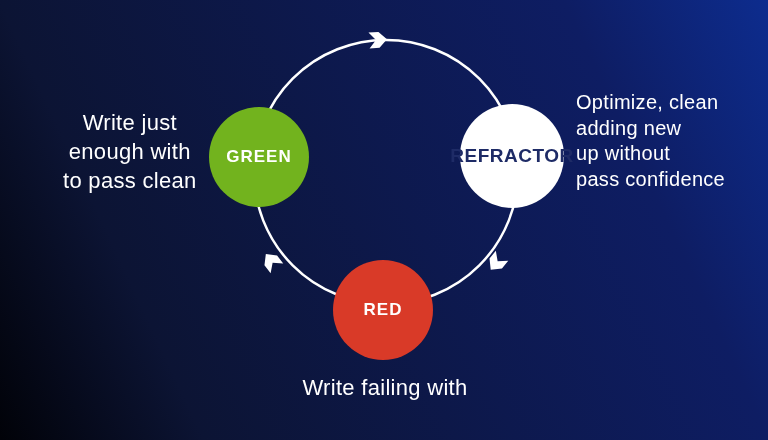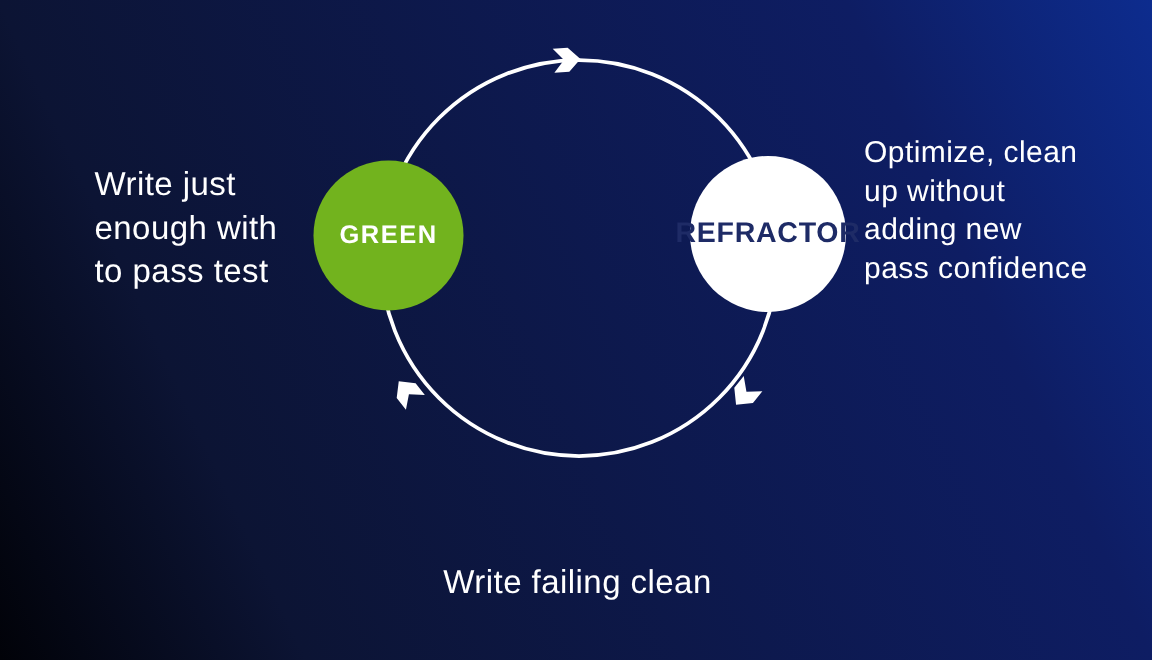--- a/index.html
+++ b/index.html
@@ -74,20 +74,21 @@
     position: absolute;
     color: #ffffff;
     font-weight: 500;
     letter-spacing: 0.3px;
   }
   .ann-left {
     left: 63px;
     top: 108px;
     font-size: 22px;
     line-height: 29px;
+    text-align: center;
   }
   .ann-right {
     left: 576px;
     top: 90px;
     font-size: 20px;
     line-height: 25.5px;
   }
   .ann-bottom {
     left: 260px;
     top: 374px;
@@ -110,31 +111,34 @@
   </svg>
 
   <div class="node node-green">
     <span>GREEN</span>
   </div>
 
   <div class="node node-refractor">
     <span>REFRACTOR</span>
   </div>
 
+  <div class="node node-red">
+    <span>RED</span>
+  </div>
 
   <div class="ann ann-left">
     <div>Write just</div>
     <div>enough with</div>
-    <div>to pass test</div>
+    <div>to pass clean</div>
   </div>
 
   <div class="ann ann-right">
     <div>Optimize, clean</div>
+    <div>adding new</div>
     <div>up without</div>
-    <div>adding new</div>
     <div>pass confidence</div>
   </div>
 
   <div class="ann ann-bottom">
-    <div>Write failing clean</div>
+    <div>Write failing with</div>
   </div>
 
 </div>
 
 </body></html>

